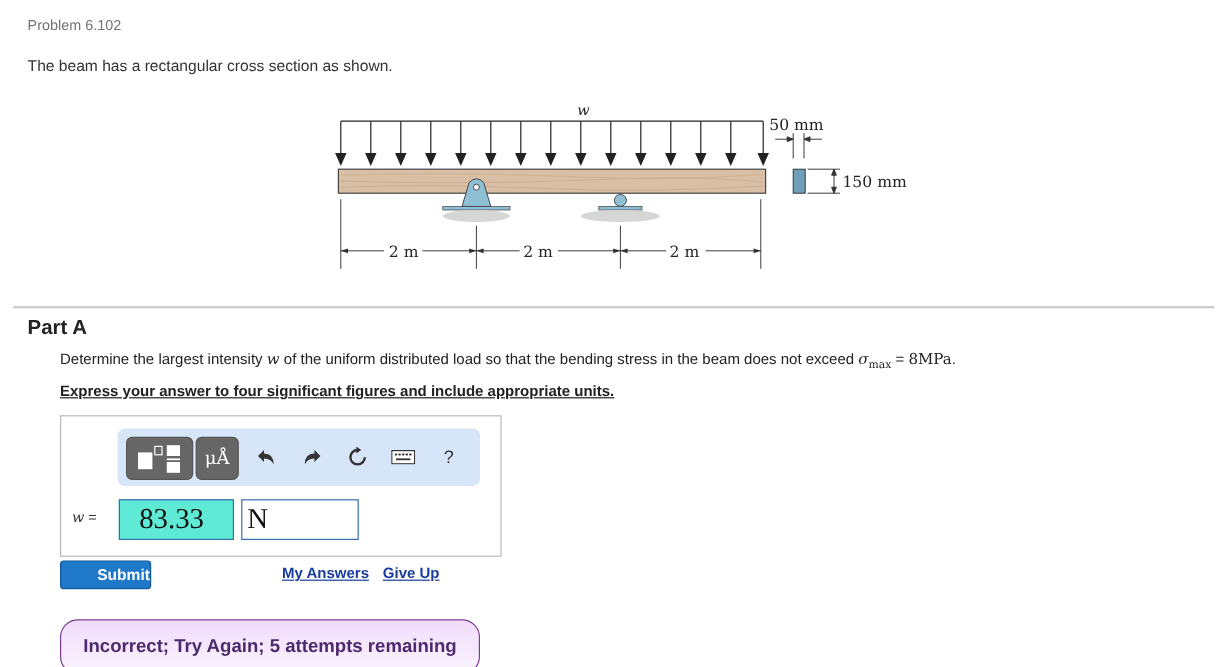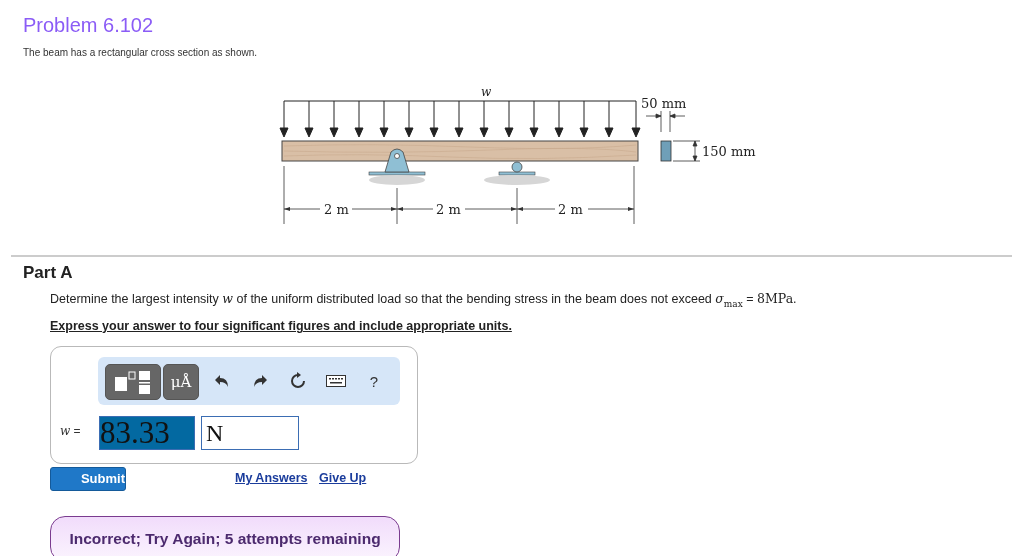--- a/index.html
+++ b/index.html
@@ -1,33 +1,33 @@
 <!DOCTYPE html>
 <html><head>
 <meta charset="utf-8">
 <style>
   html, body { margin:0; padding:0; background:#ffffff; }
   body { width:1024px; height:556px; position:relative; overflow:hidden; font-family:"Liberation Sans", sans-serif; color:#222; }
-  .title { position:absolute; left:23px; top:14px; font-size:20px; color:#8b5cf6; }
-  .subtitle { position:absolute; left:23px; top:47px; font-size:10px; color:#333; }
+  .title { position:absolute; left:23px; top:14px; font-size:12px; color:#737373; }
+  .subtitle { position:absolute; left:23px; top:47px; font-size:13px; color:#333; }
   .figure { position:absolute; left:270px; top:80px; width:520px; height:150px; }
   .hr { position:absolute; left:11px; top:255px; width:1001px; height:2px; background:#cccccc; }
   .partA { position:absolute; left:23px; top:263px; font-size:17px; font-weight:bold; color:#222; }
   .question { position:absolute; left:50px; top:291px; font-size:12.5px; color:#222; }
   .question .it { font-family:"DejaVu Serif", serif; font-style:italic; }
   .question .serif { font-family:"DejaVu Serif", serif; }
   .question sub { font-size:9px; }
   .instruction { position:absolute; left:50px; top:319px; font-size:12.5px; font-weight:bold; color:#222;text-decoration:underline; }
-  .answer-box { position:absolute; left:50px; top:346px; width:366px; height:116px; border:1px solid #b9b9b9; border-radius:11px; background:#fff; }
+  .answer-box { position:absolute; left:50px; top:346px; width:366px; height:116px; border:1px solid #b9b9b9; border-radius:0; background:#fff; }
   .toolbar { position:absolute; left:47px; top:10px; width:302px; height:48px; background:#d6e6f8; border-radius:6px; }
   .tb-btn-dark { position:absolute; top:7px; height:34px; background:#666; border-radius:5px; border:1px solid #555; }
   .tb-icon { position:absolute; top:14px; width:20px; height:20px; display:flex; align-items:center; justify-content:center; color:#333; font-size:15px; }
   .var-label { position:absolute; left:9px; top:77px; font-size:12px; color:#333; }
   .var-label .it { font-family:"DejaVu Serif", serif; font-style:italic; }
-  .value-input { position:absolute; left:48px; top:69px; width:96px; height:34px; border:1px solid #3b6db3; font-family:"Liberation Serif", serif; font-size:31px; color:#111; padding:0 0 0 0; box-sizing:border-box; line-height:32px; background:#0369a1; }
+  .value-input { position:absolute; left:48px; top:69px; width:96px; height:34px; border:1px solid #3b6db3; font-family:"Liberation Serif", serif; font-size:24px; color:#111; padding:0 0 0 16px; box-sizing:border-box; line-height:32px; background:#5eead4; }
   .unit-input { position:absolute; left:150px; top:69px; width:98px; height:34px; border:1px solid #3b6db3; font-family:"Liberation Serif", serif; font-size:24px; color:#111; padding:0 0 0 4px; box-sizing:border-box; line-height:32px; background:#fff; }
   .submit { position:absolute; left:50px; top:467px; width:74px; height:22px; background:#1f78c8; border:1px solid #145a9a; border-radius:3px; color:#fff; font-weight:bold; font-size:13px; text-align:right; line-height:22px; }
   .link { position:absolute; top:471px; font-size:12.5px; font-weight:bold; color:#1a3c9c; text-decoration:underline;padding-left:48px; }
   .feedback { position:absolute; left:50px; top:516px; width:350px; height:46px; border:1px solid #7a3b8f; border-radius:15px; background:linear-gradient(#f1dcfb,#fbf4fe); box-sizing:border-box; color:#4c2a6e; font-weight:bold; font-size:15.5px; text-align:center; line-height:44px; }
 </style>
 </head>
 <body>
 
 <div class="title">Problem 6.102</div>
 <div class="subtitle">The beam has a rectangular cross section as shown.</div>

